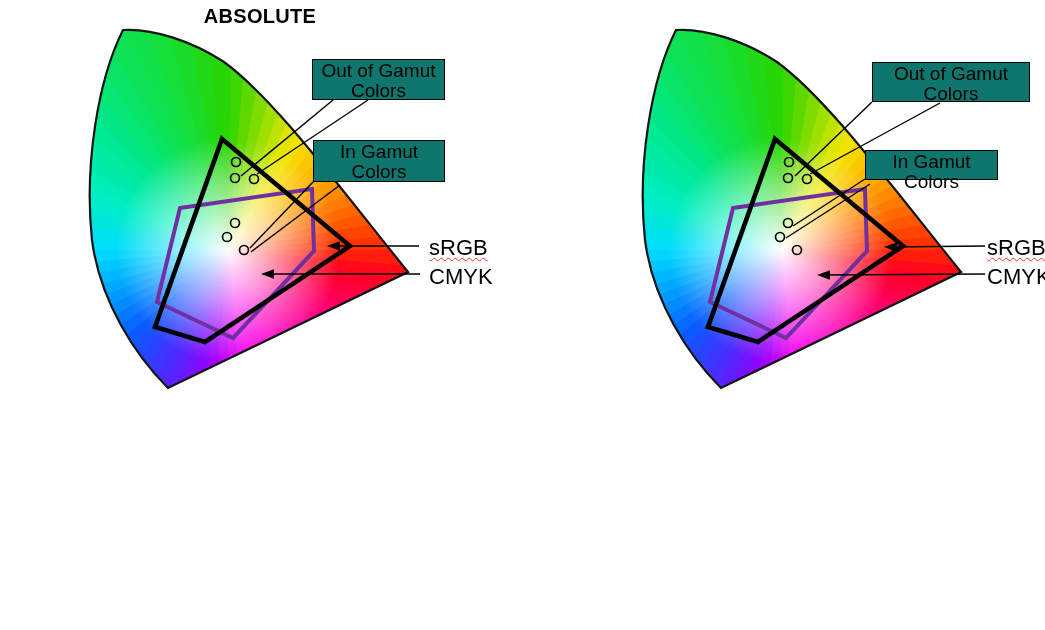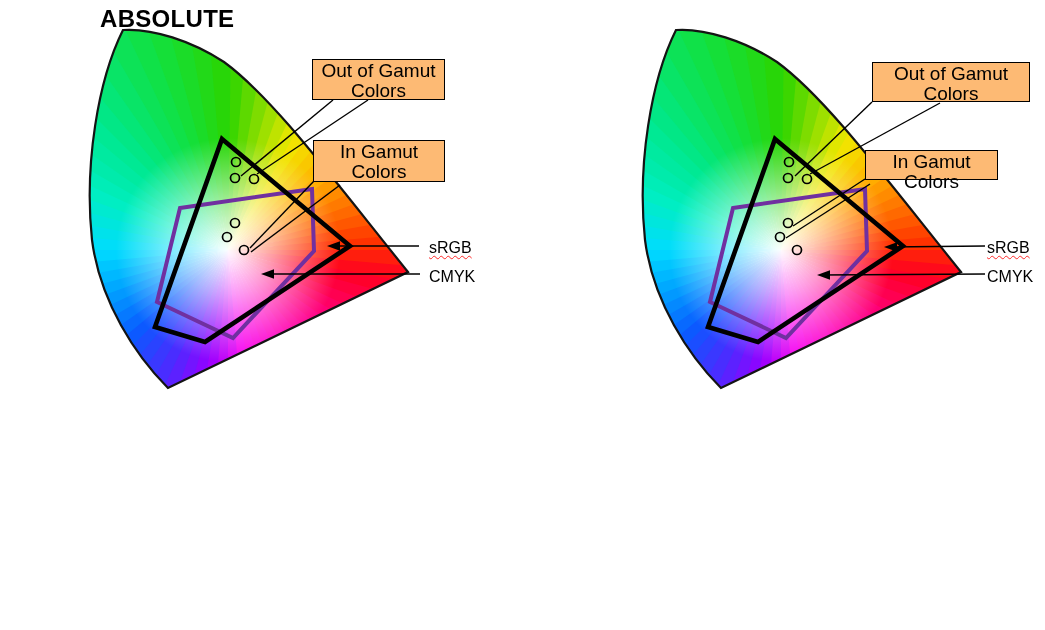--- a/index.html
+++ b/index.html
@@ -5,30 +5,30 @@
   html,body{margin:0;padding:0;background:#fff;}
   #screenshot{
     position:relative;width:1045px;height:630px;background:#fff;overflow:hidden;
     font-family:"Liberation Sans",sans-serif;color:#000;
   }
   .panel{position:absolute;top:0;width:540px;height:630px;}
   #panel-absolute{left:0;}
   #panel-relative{left:553px;}
   svg.diagram{position:absolute;left:0;top:0;overflow:visible;}
   .panel-title{
-    position:absolute;top:5px;left:100px;width:320px;text-align:left;
-    font-size:24px;font-weight:bold;letter-spacing:.3px;
+    position:absolute;top:5px;left:100px;width:320px;text-align:center;
+    font-size:20px;font-weight:bold;letter-spacing:.3px;
   }
-  .callout{position:absolute;background:#fdba74;border:1.7px solid #000;box-sizing:border-box;}
+  .callout{position:absolute;background:#0f766e;border:1.7px solid #000;box-sizing:border-box;}
   .callout-text{
     position:absolute;left:0;right:0;top:1px;text-align:center;
     font-size:19px;line-height:20px;white-space:nowrap;
   }
   .gamut-labels{position:absolute;width:80px;}
-  .gamut-label{font-size:16px;line-height:29px;}
+  .gamut-label{font-size:22px;line-height:29px;}
   .gamut-label.misspelled{
     text-decoration-line:underline;
     text-decoration-style:wavy;
     text-decoration-color:#ff2a2a;
     text-decoration-thickness:1px;
     text-underline-offset:2px;
   }
 </style>
 </head>
 <body>

